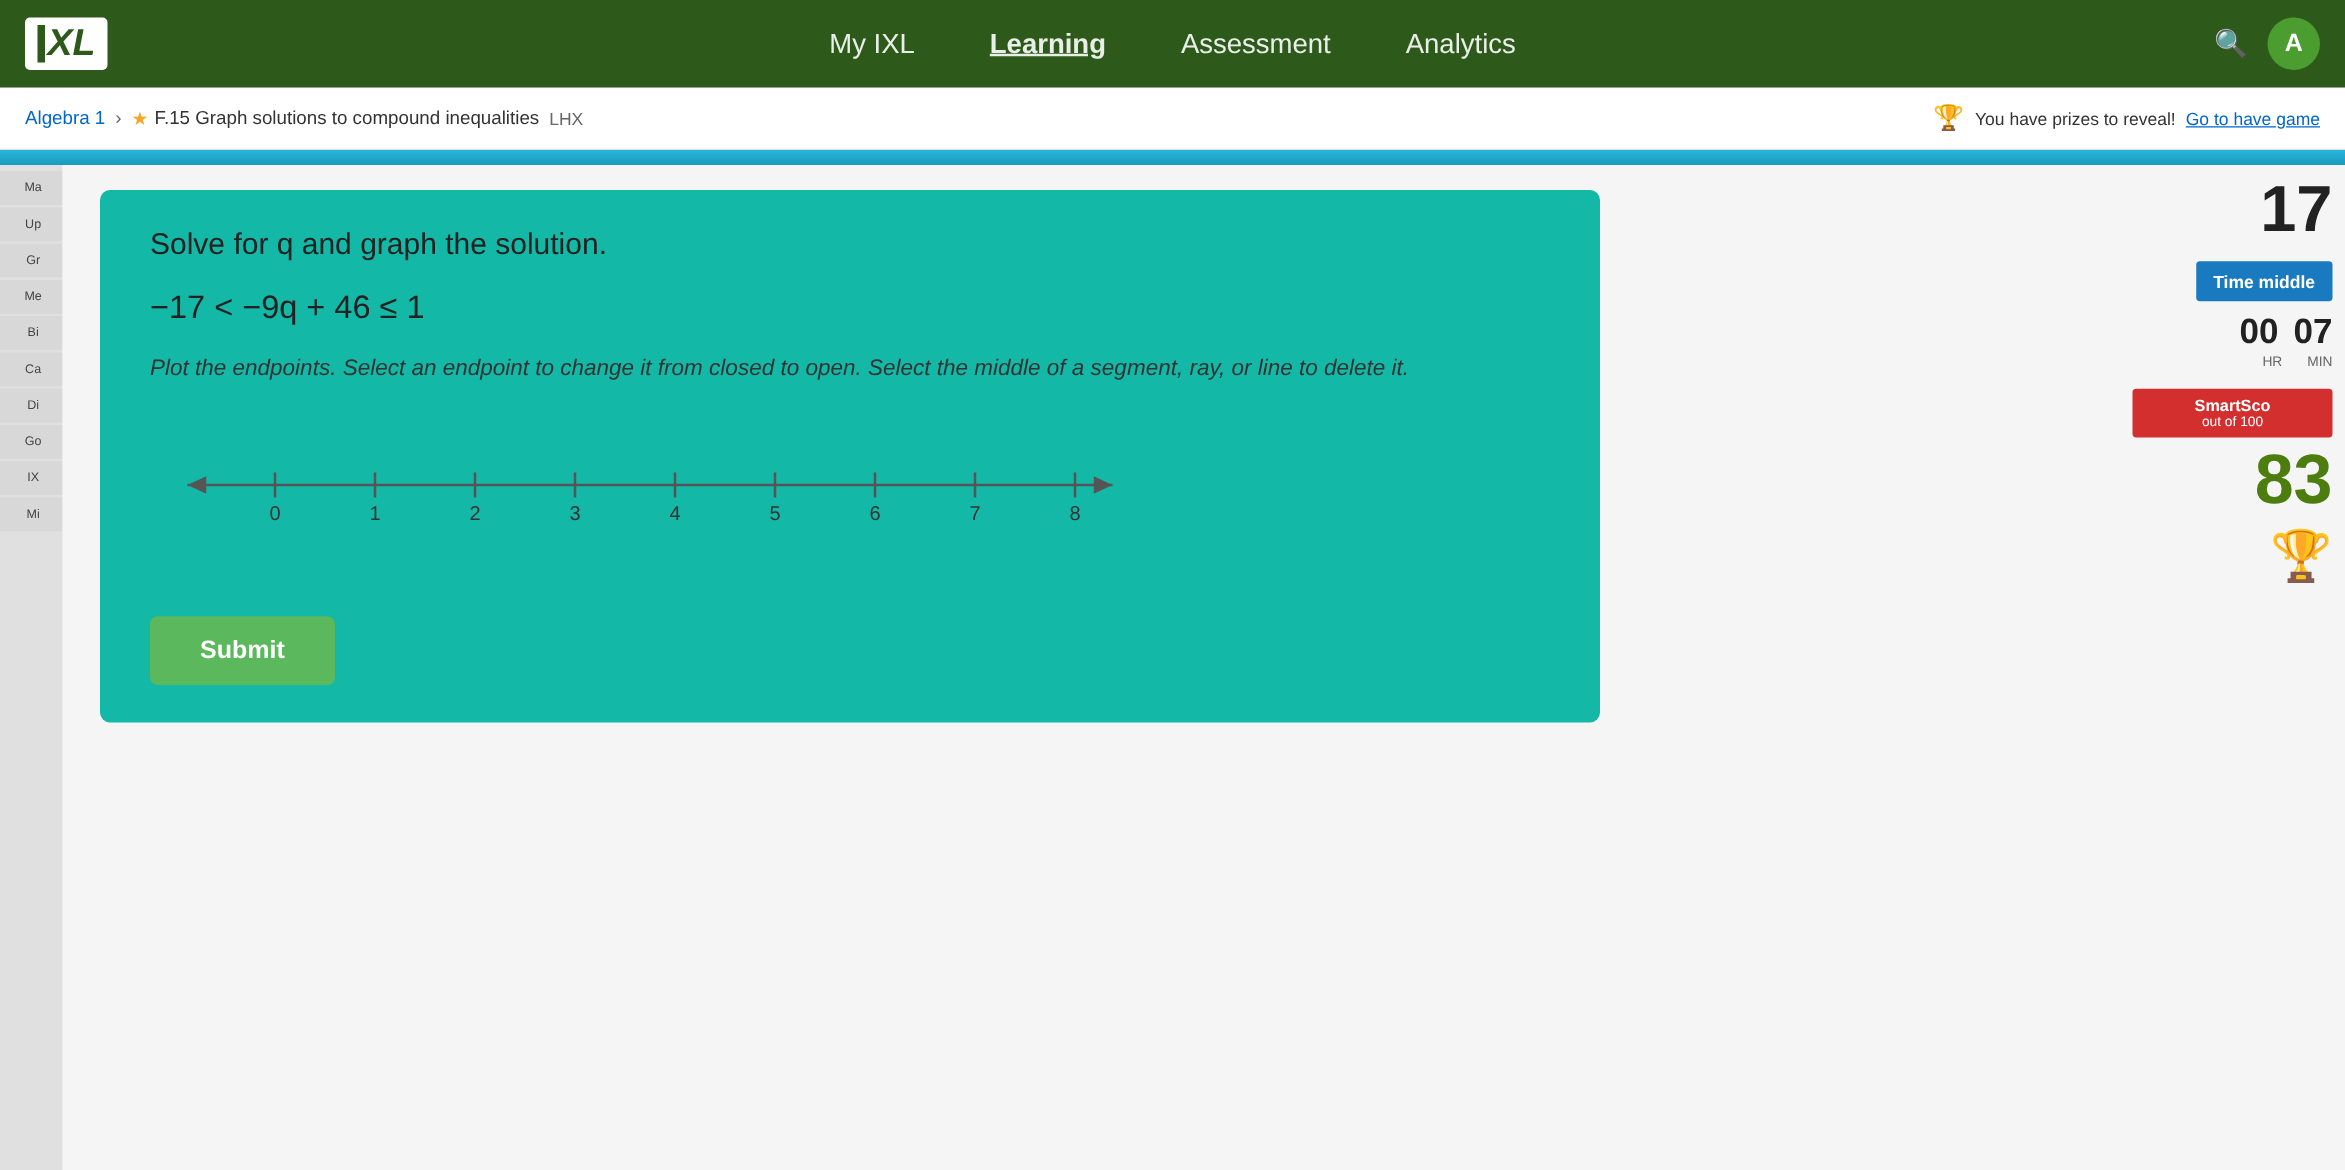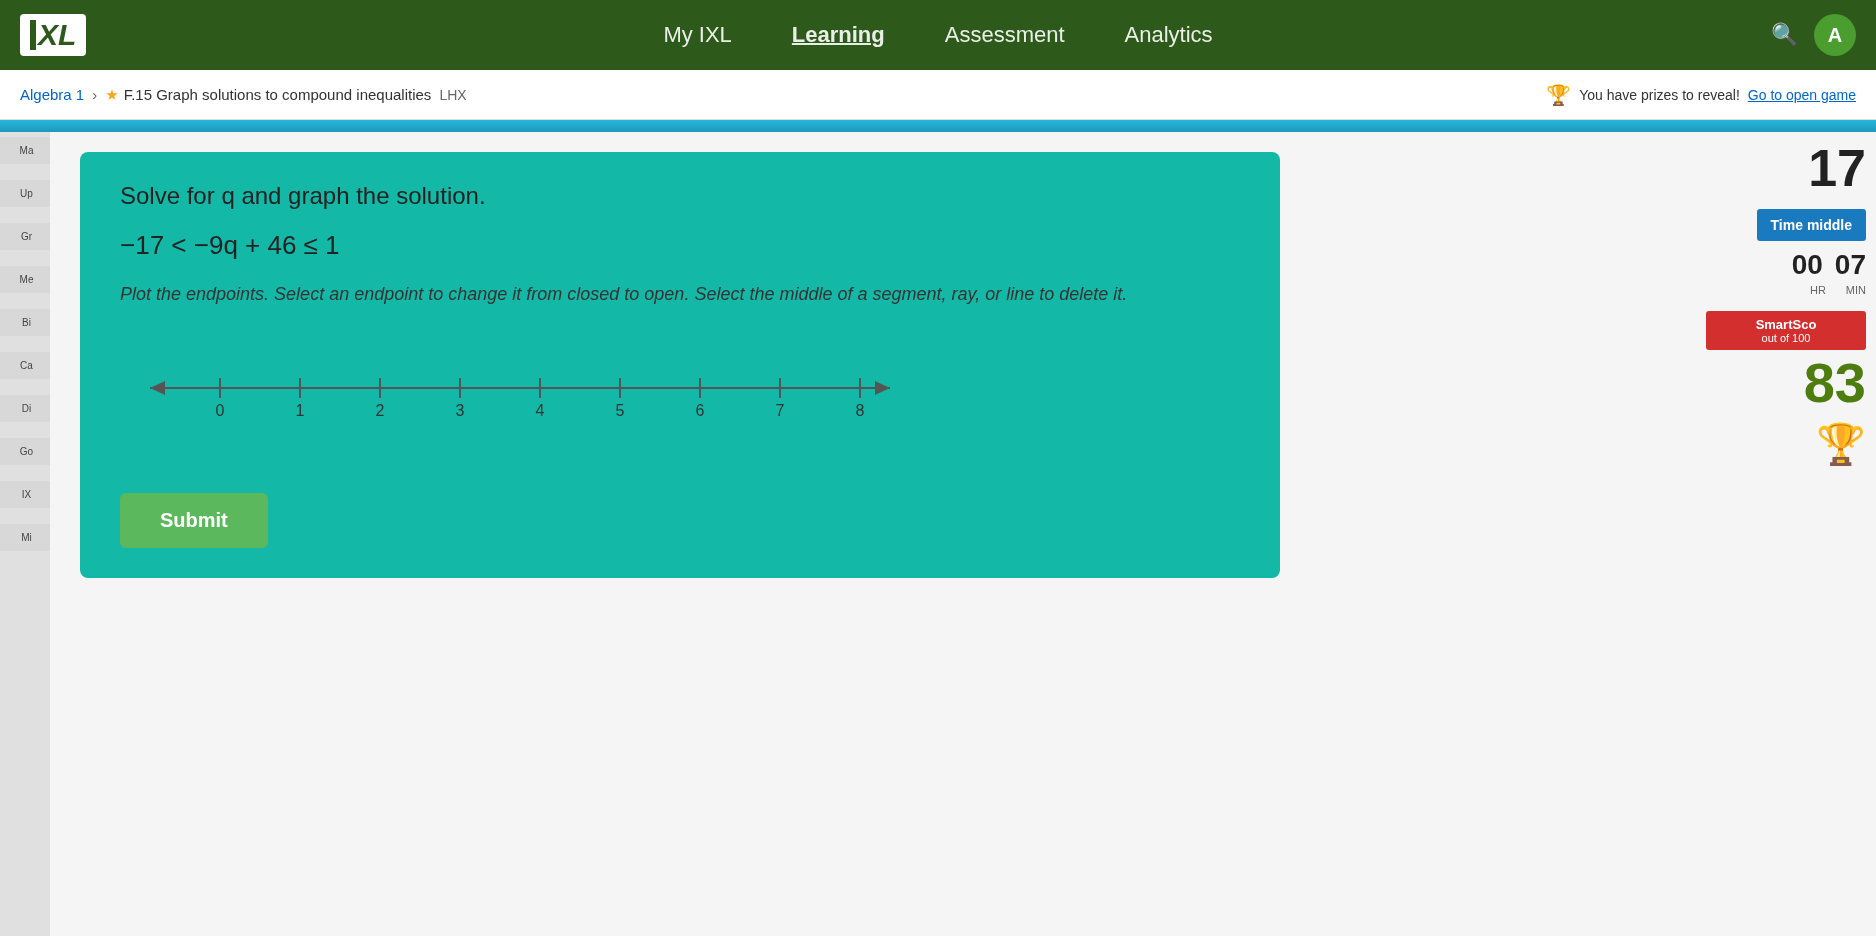--- a/index.html
+++ b/index.html
@@ -134,21 +134,21 @@
       background: #e8e8e8;
     }
 
     
     .sidebar {
       width: 50px;
       background: #e0e0e0;
       display: flex;
       flex-direction: column;
       padding: 5px 0;
-      gap: 16px;
+      gap: 2px;
     }
     .sidebar-item {
       width: 100%;
       padding: 8px 5px;
       font-size: 10px;
       color: #444;
       text-align: center;
       cursor: pointer;
       background: #d8d8d8;
       border-left: 3px solid transparent;
@@ -374,21 +374,21 @@
 
 <div class="breadcrumb-bar">
   <a href="#">Algebra 1</a>
   <span class="chevron">›</span>
   <span class="star">★</span>
   <span>F.15 Graph solutions to compound inequalities</span>
   <span style="margin-left:8px; color:#666; font-size:14px;">LHX</span>
   <div class="prizes-notice">
     <span class="trophy">🏆</span>
     <span>You have prizes to reveal!</span>
-    <a href="#">Go to open game</a>
+    <a href="#">Go to have game</a>
   </div>
 </div>
 
 <div class="blue-bar"></div>
 
 <div class="main-layout">
 
   <div class="sidebar">
     <div class="sidebar-item">Ma</div>
     <div class="sidebar-item">Up</div>

